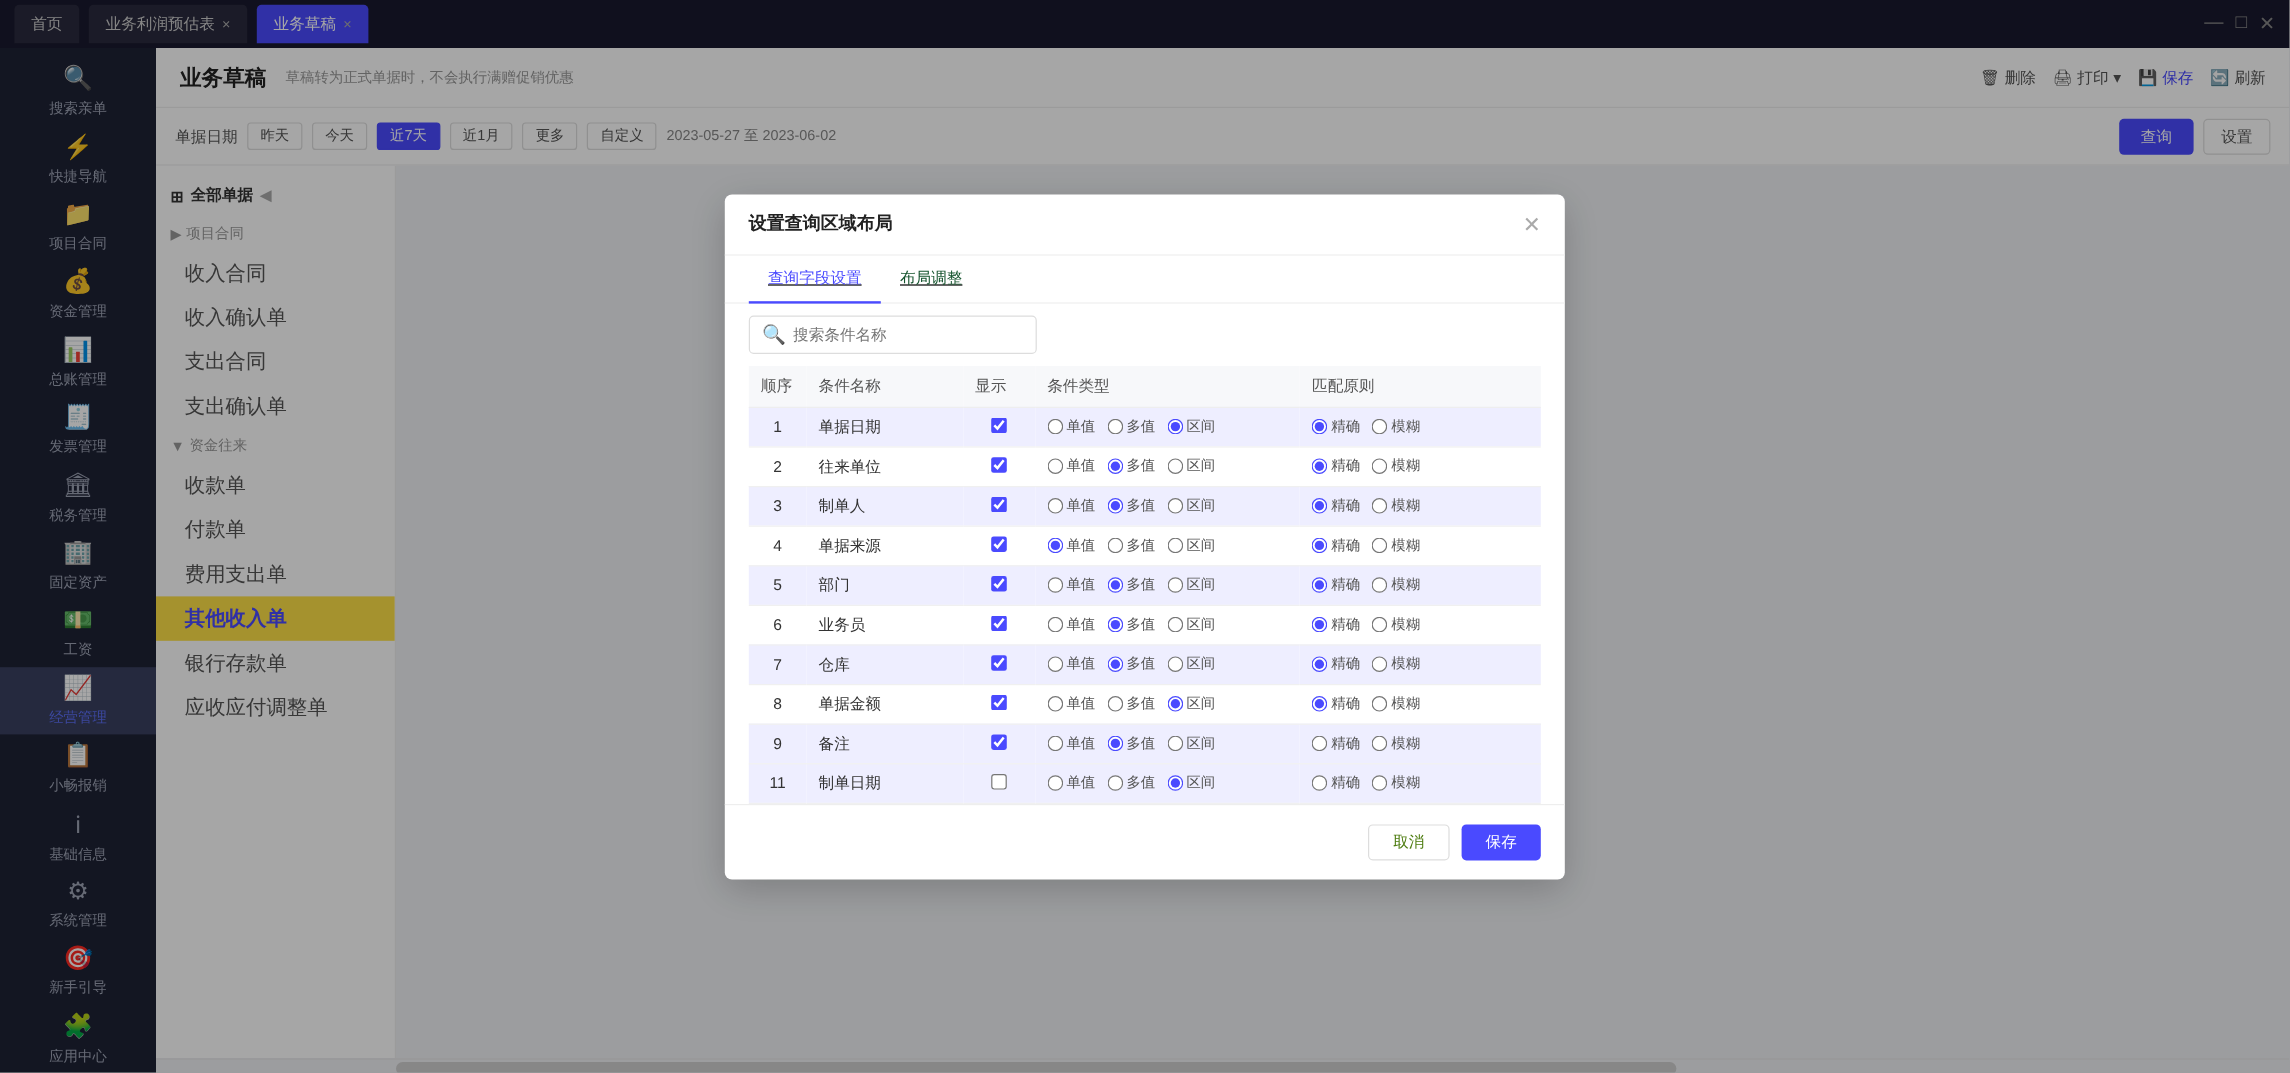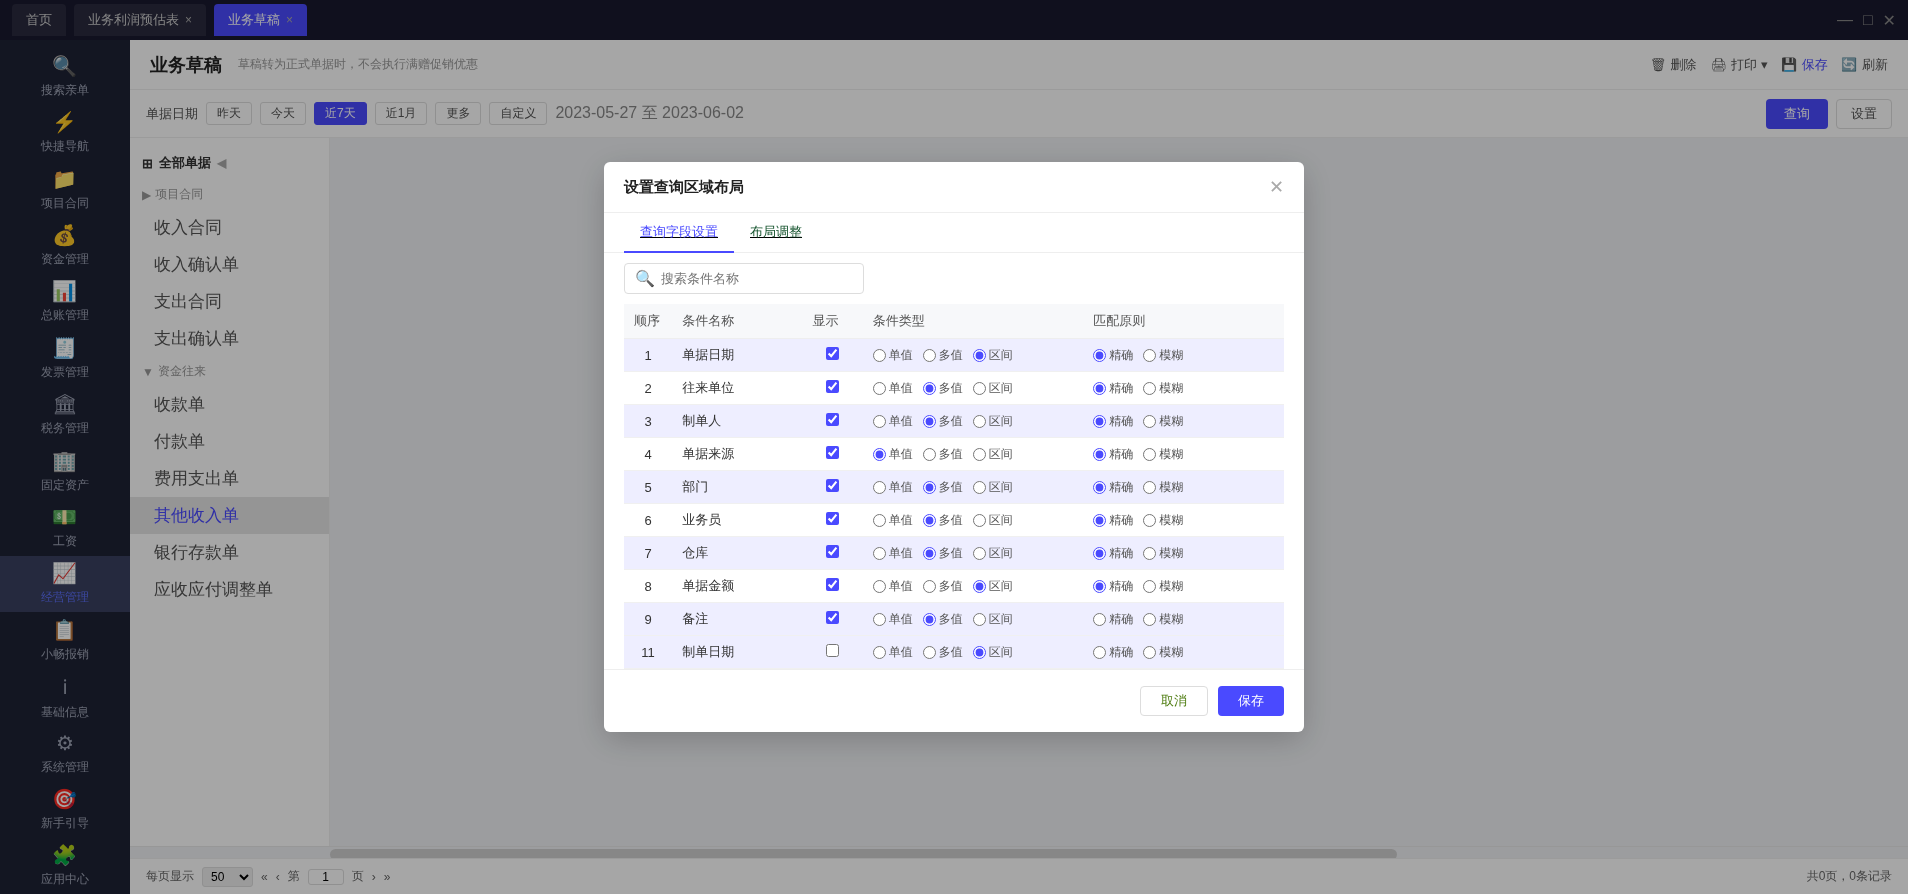--- a/index.html
+++ b/index.html
@@ -30,34 +30,34 @@
     .page-subtitle { font-size: 12px; color: #999; }
     .header-actions { margin-left: auto; display: flex; gap: 14px; font-size: 13px; color: #555; }
     .header-action { display: flex; align-items: center; gap: 4px; cursor: pointer; }
     .header-action.primary { color: #4a4aff; }
 
     
     .toolbar { height: 48px; background: #fff; border-bottom: 1px solid #eee; display: flex; align-items: center; padding: 0 16px; gap: 8px; font-size: 13px; }
     .toolbar-label { color: #555; }
     .toolbar-btn { padding: 2px 10px; border: 1px solid #ddd; border-radius: 3px; background: #fff; cursor: pointer; font-size: 12px; color: #555; }
     .toolbar-btn.active { background: #4a4aff; color: #fff; border-color: #4a4aff; }
-    .date-range { font-size: 16px; color: #888; }
+    .date-range { font-size: 12px; color: #888; }
     .toolbar-right { margin-left: auto; display: flex; gap: 8px; }
     .btn-query { background: #4a4aff; color: #fff; border: none; padding: 5px 18px; border-radius: 4px; cursor: pointer; font-size: 13px; }
     .btn-set { background: #fff; color: #555; border: 1px solid #ddd; padding: 5px 14px; border-radius: 4px; cursor: pointer; font-size: 13px; }
 
     
     .content-area { flex: 1; display: flex; overflow: hidden; }
 
     
     .left-tree { width: 200px; background: #fff; border-right: 1px solid #eee; overflow-y: auto; padding: 8px 0; }
     .tree-header { display: flex; align-items: center; padding: 8px 12px; font-size: 13px; font-weight: bold; color: #333; cursor: pointer; gap: 6px; }
     .tree-collapse { font-size: 12px; color: #aaa; }
     .tree-item { padding: 7px 12px 7px 24px; font-size: 17px; color: #555; cursor: pointer; }
-    .tree-item.active { background: #e5e5e5; color: #4a4aff; }
+    .tree-item.active { background: #fde047; color: #4a4aff; font-weight: bold; }
     .tree-group-label { padding: 6px 12px; font-size: 12px; color: #999; cursor: pointer; display: flex; align-items: center; gap: 4px; }
 
     
     .table-area { flex: 1; overflow: auto; padding: 12px; }
     .no-data { text-align: center; padding: 40px; color: #999; font-size: 14px; }
 
     
     .bottom-bar { height: 36px; background: #fff; border-top: 1px solid #eee; display: flex; align-items: center; padding: 0 16px; font-size: 12px; color: #666; gap: 8px; }
     .bottom-bar select { border: 1px solid #ddd; border-radius: 3px; font-size: 12px; padding: 1px 4px; }
 
@@ -259,36 +259,20 @@
         <div class="no-data">
           <span>未找到任何业务草稿</span>
         </div>
       </div>
     </div>
 
     <div class="h-scroll">
       <div class="h-scroll-inner"></div>
     </div>
 
-    <div class="bottom-bar">
-      <span>每页显示</span>
-      <select>
-        <option>50</option>
-        <option>100</option>
-        <option>200</option>
-      </select>
-      <span>«</span>
-      <span>‹</span>
-      <span>第</span>
-      <input type="text" value="1" style="width: 36px; border: 1px solid rgb(221, 221, 221); border-radius: 3px; text-align: center; font-size: 12px;">
-      <span>页</span>
-      <span>›</span>
-      <span>»</span>
-      <span style="margin-left:auto;">共0页，0条记录</span>
-    </div>
   </div>
 </div>
 
 <div class="modal-overlay">
   <div class="modal">
 
     <div class="modal-header">
       <span class="modal-title">设置查询区域布局</span>
       <span class="modal-close">✕</span>
     </div>

